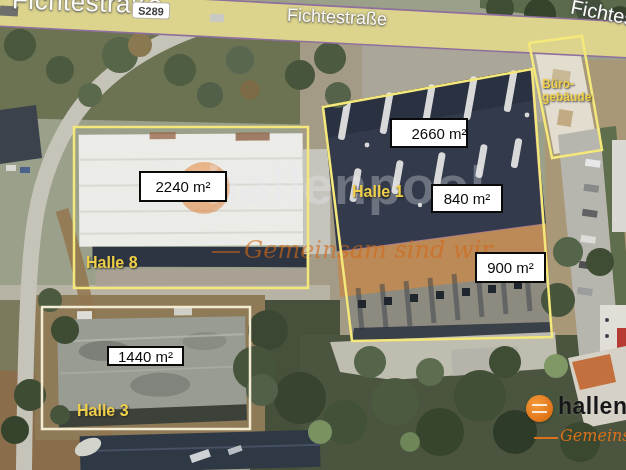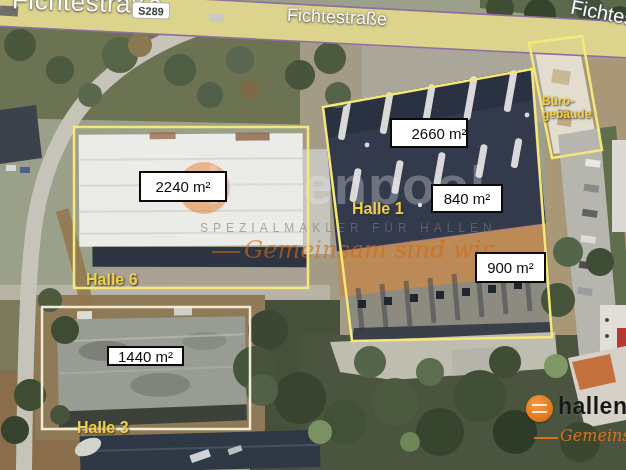--- a/index.html
+++ b/index.html
@@ -15,21 +15,20 @@
   .area-box{
     position:absolute;background:#ffffff;border:2px solid #0a0a0a;
     color:#0a0a0a;font-size:15px;line-height:1;display:flex;
     align-items:center;justify-content:center;white-space:nowrap;
     padding:2px 4px;
   }
   .hall-label{
     position:absolute;color:var(--hall-label-yellow,#f0cf4a);
     font-weight:bold;font-size:16px;line-height:1.05;white-space:nowrap;
     text-shadow:1px 1px 2px rgba(35,35,35,.9);
-    margin-top:17px;
   }
   .hall-label.small{font-size:12px;white-space:normal;width:62px;}
 
   
   .road-label{
     position:absolute;color:#fcfcf9;white-space:nowrap;
     text-shadow:0 1px 2px rgba(70,70,80,.9),0 0 3px rgba(70,70,80,.6);
   }
   .road-label.big{font-size:26px;letter-spacing:.5px;transform:rotate(2deg);}
   .road-label.mid{font-size:18px;transform:rotate(2.6deg);}
@@ -284,40 +283,39 @@
       <rect x="0" y="6" width="18" height="10" fill="#6e6e6a" transform="rotate(3 9 11)"></rect>
       <rect x="210" y="14" width="14" height="8" fill="#c9c9c4" transform="rotate(3 217 18)"></rect>
     </g>
   </svg>
 
   <div class="wm">
     <div class="wm-circle">
         <div class="dashes"></div>
       </div>
     <div class="wm-brand">hallenpool</div>
-    <div class="wm-caption">SPEZIALMAKLER FÜR HALLEN</div>
     <div class="wm-dash"></div>
     <div class="wm-slogan">Gemeinsam sind wir</div>
   </div>
 
   <svg class="outlines" width="626" height="470" viewBox="0 0 626 470">
     <polygon points="323,107 532,69 552,337 352,341" fill="none" stroke="var(--outline-yellow,#f5e87a)" stroke-width="2.5"></polygon>
     <rect x="74" y="127" width="234" height="161" fill="none" stroke="var(--outline-yellow,#f5e87a)" stroke-width="2.5"></rect>
     <rect x="42" y="307" width="208" height="122" fill="none" stroke="var(--outline-pale,#f2ecd2)" stroke-width="2.5"></rect>
     <polygon points="529,43 582,36 602,150 552,158" fill="none" stroke="var(--outline-yellow,#f5e87a)" stroke-width="2.5"></polygon>
   </svg>
 
   <div class="area-box" style="left:390px;top:118px;width:78px;height:30px;padding-left:24px;">2660 m²</div>
   <div class="area-box" style="left:431px;top:184px;width:72px;height:29px;text-align:right;">840 m²</div>
   <div class="area-box" style="left:435px;top:252px;width:71px;height:31px;margin-left:40px;">900 m²</div>
   <div class="area-box" style="left:139px;top:171px;width:88px;height:31px;">2240 m²</div>
   <div class="area-box" style="left:107px;top:346px;width:77px;height:20px;">1440 m²</div>
 
   <div class="hall-label" style="left:352px;top:184px;">Halle 1</div>
-  <div class="hall-label" style="left:86px;top:255px;">Halle 6</div>
+  <div class="hall-label" style="left:86px;top:255px;">Halle 8</div>
   <div class="hall-label" style="left:77px;top:403px;">Halle 3</div>
   <div class="hall-label small" style="left:542px;top:78px;">
     <span>Büro-</span><br>
     <span>gebäude</span>
   </div>
 
   <div class="road-label big" style="left:12px;top:-13px;">Fichtestraße</div>
   <div class="route-badge" style="left:132px;top:2px;">S289</div>
   <div class="road-label mid" style="left:287px;top:7px;">Fichtestraße</div>
   <div class="road-label right" style="left:570px;top:6px;">Fichtestraße</div>

